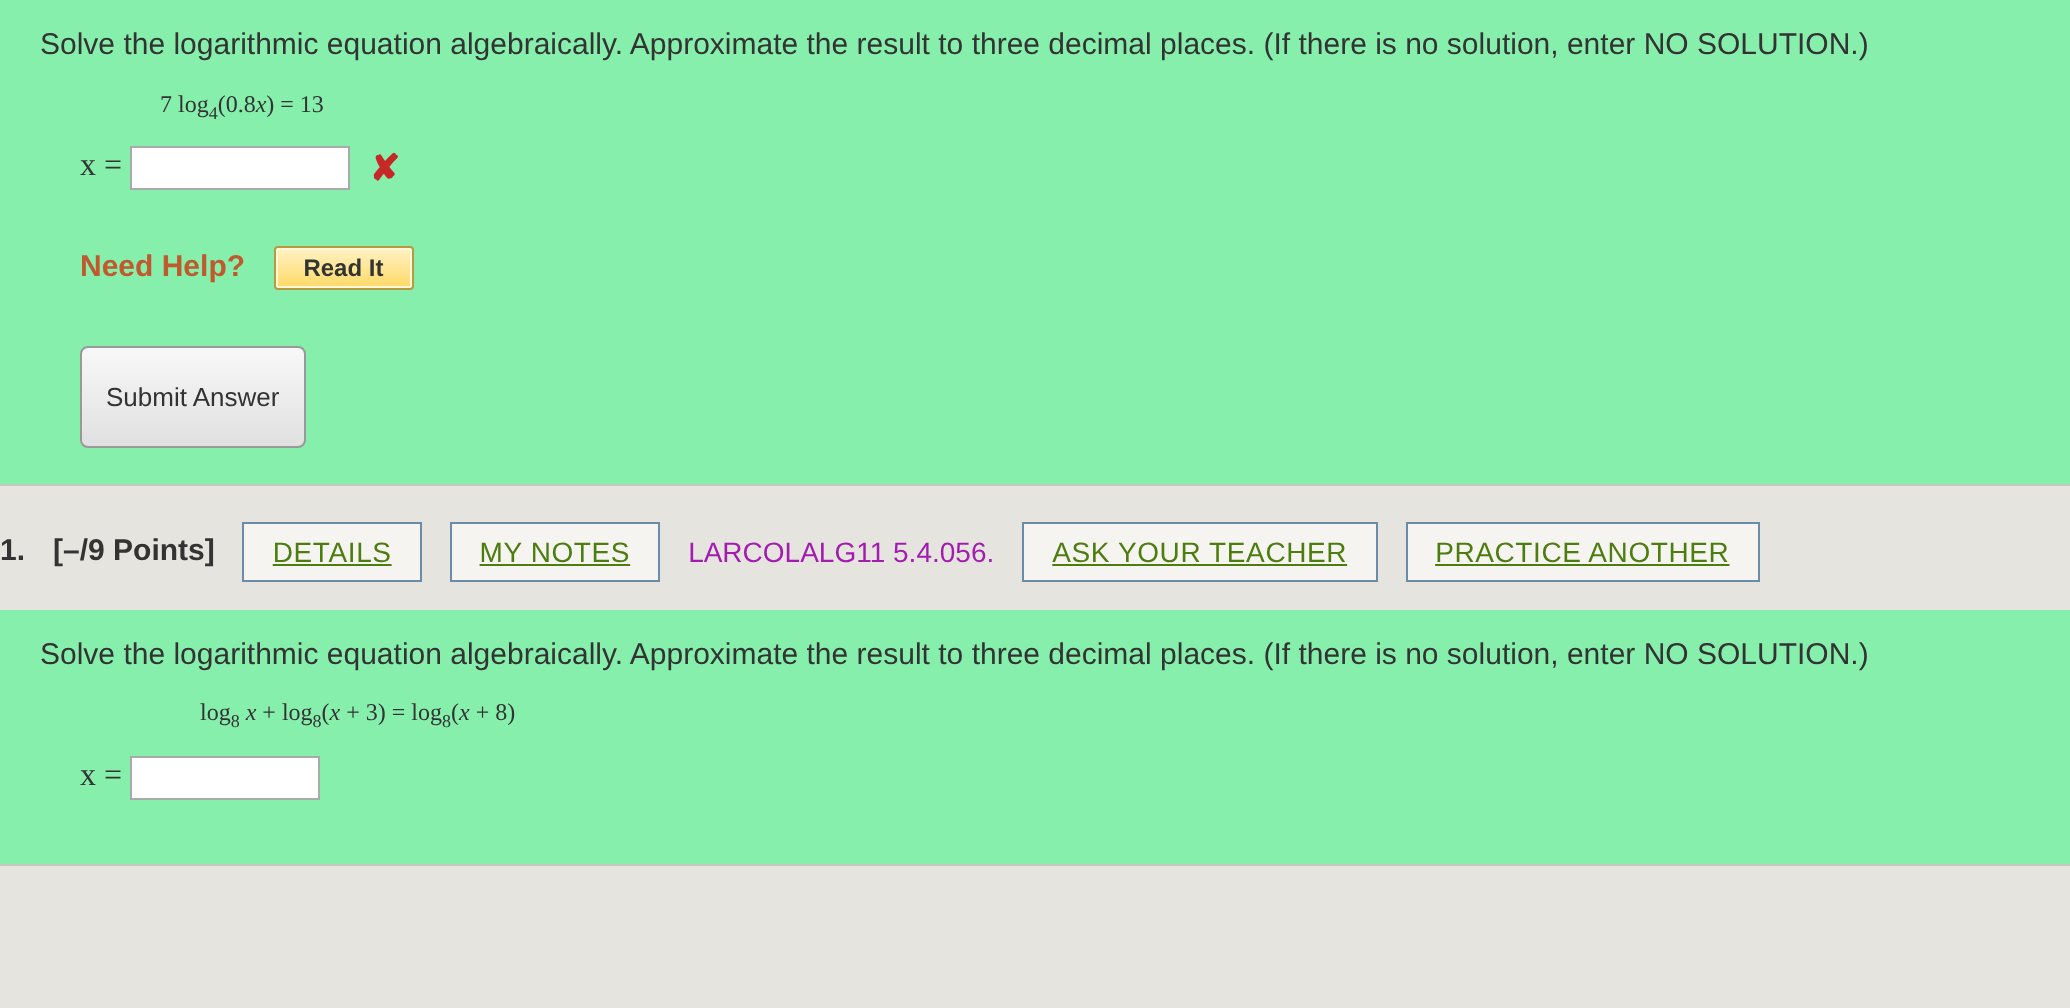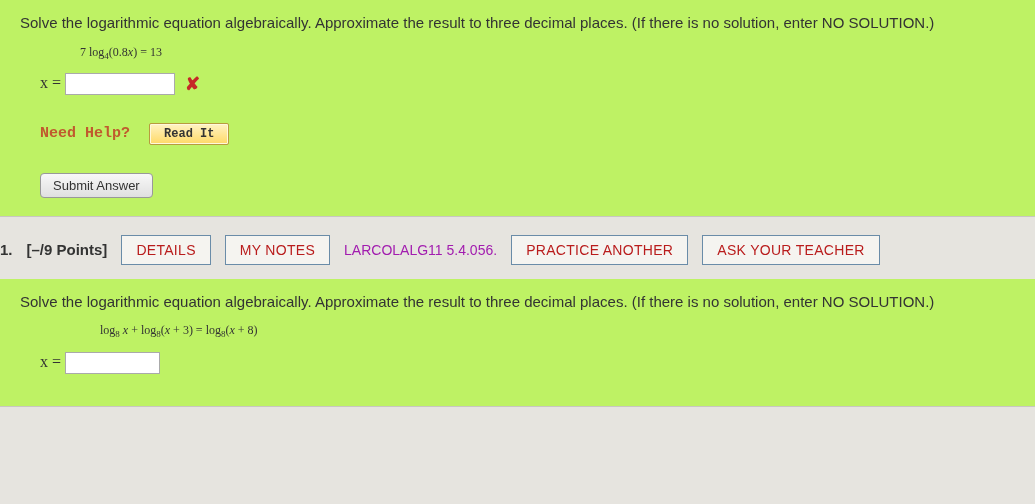--- a/index.html
+++ b/index.html
@@ -1,32 +1,32 @@
 <!DOCTYPE html>
 <html><head>
 <meta charset="utf-8">
 <style>
 * { box-sizing: border-box; margin: 0; padding: 0; }
 body { font-family: Arial, Helvetica, sans-serif; background: #e6e4df; color: #333; font-size: 15px; width: 1035px; }
-.section { background: #bef264; padding: 12px 20px 18px 20px; border-bottom: 1px solid #c8c6c1; }
+.section { background: #86efac; padding: 12px 20px 18px 20px; border-bottom: 1px solid #c8c6c1; }
 .prompt { line-height: 1.5; color: #333; margin-bottom: 8px; }
 .equation { font-family: 'Times New Roman', serif; font-size: 12px; margin: 10px 0 12px 60px; }
 .answer-row { margin: 8px 0 14px 20px; font-family: 'Times New Roman', serif; font-size:16px; }
 .answer-row input { width: 110px; height: 22px; border: 1px solid #aaa; background:#fff; padding: 2px 4px; font-size: 14px; vertical-align: middle;}
 .answer-row2 { margin: 8px 0 14px 20px; font-family:'Times New Roman', serif; font-size:16px; }
 .answer-row2 input { width: 95px; height: 22px; border: 1px solid #aaa; background:#fff; padding: 2px 4px; font-size:14px; vertical-align:middle;}
 .wrong-mark { color: #c62828; font-weight: bold; font-size: 18px; margin-left: 6px; vertical-align: middle;}
-.need-help { margin: 28px 0 0 20px; font-family: Liberation Mono, monospace; }
+.need-help { margin: 28px 0 0 20px; }
 .need-help-label { color: #c05a2e; font-weight: bold; margin-right: 10px; }
 .help-btn { display:inline-block; background: linear-gradient(#fff3c4,#ffd966); border:1px solid #b89b3f; border-radius:2px; padding: 3px 14px; font-size:12px; font-weight:bold; color:#333; box-shadow: inset 0 0 0 1px #fff8dc; margin-right:6px; cursor:pointer;}
 .submit-row { margin: 28px 0 0 20px; }
-.submit-btn { display:inline-block; background: linear-gradient(#f8f8f8,#e0e0e0); border:1px solid #999; border-radius:4px; padding:4px 12px; font-size:13px; color:#333; cursor:pointer;}
+.submit-btn { display:inline-block; background: linear-gradient(#f8f8f8,#e0e0e0); border:1px solid #999; border-radius:4px; padding:17px 12px; font-size:13px; color:#333; cursor:pointer;}
 .header-row { display:flex; align-items:center; gap:14px; padding: 18px 20px 14px 0; background:#e6e4df;}
 .points { font-weight:bold; font-size:15px; }
-.hdr-btn { border:1px solid #6a8ca8; background:#f5f4f0; color:#b91c1c; padding:6px 14px; font-size:14px; cursor:pointer; letter-spacing:0.3px;}
+.hdr-btn { border:1px solid #6a8ca8; background:#f5f4f0; color:#4d7c0f; padding:6px 14px; font-size:14px; cursor:pointer; letter-spacing:0.3px;text-decoration:underline;}
 .resource { font-size:14px; color:#a21caf; }
 sub { font-size: 0.75em; vertical-align: sub; }
 </style>
 </head>
 <body>
 
 <div class="section">
   <div class="prompt">Solve the logarithmic equation algebraically. Approximate the result to three decimal places. (If there is no solution, enter NO SOLUTION.)</div>
   <div class="equation">7 log<sub>4</sub>(0.8<i>x</i>) = 13</div>
   <div class="answer-row">
@@ -42,22 +42,22 @@
     <span class="submit-btn">Submit Answer</span>
   </div>
 </div>
 
 <div class="header-row">
   <span class="points">1.</span>
   <span class="points">[–/9 Points]</span>
   <button class="hdr-btn">DETAILS</button>
   <button class="hdr-btn">MY NOTES</button>
   <span class="resource">LARCOLALG11 5.4.056.</span>
+  <button class="hdr-btn">ASK YOUR TEACHER</button>
   <button class="hdr-btn">PRACTICE ANOTHER</button>
-  <button class="hdr-btn">ASK YOUR TEACHER</button>
 </div>
 
 <div class="section">
   <div class="prompt">Solve the logarithmic equation algebraically. Approximate the result to three decimal places. (If there is no solution, enter NO SOLUTION.)</div>
   <div class="equation" style="margin-left:80px;">log<sub>8</sub> <i>x</i> + log<sub>8</sub>(<i>x</i> + 3) = log<sub>8</sub>(<i>x</i> + 8)</div>
   <div class="answer-row2">
     <span>x = </span>
     <input type="text" value="" style="">
   </div>
 </div>

